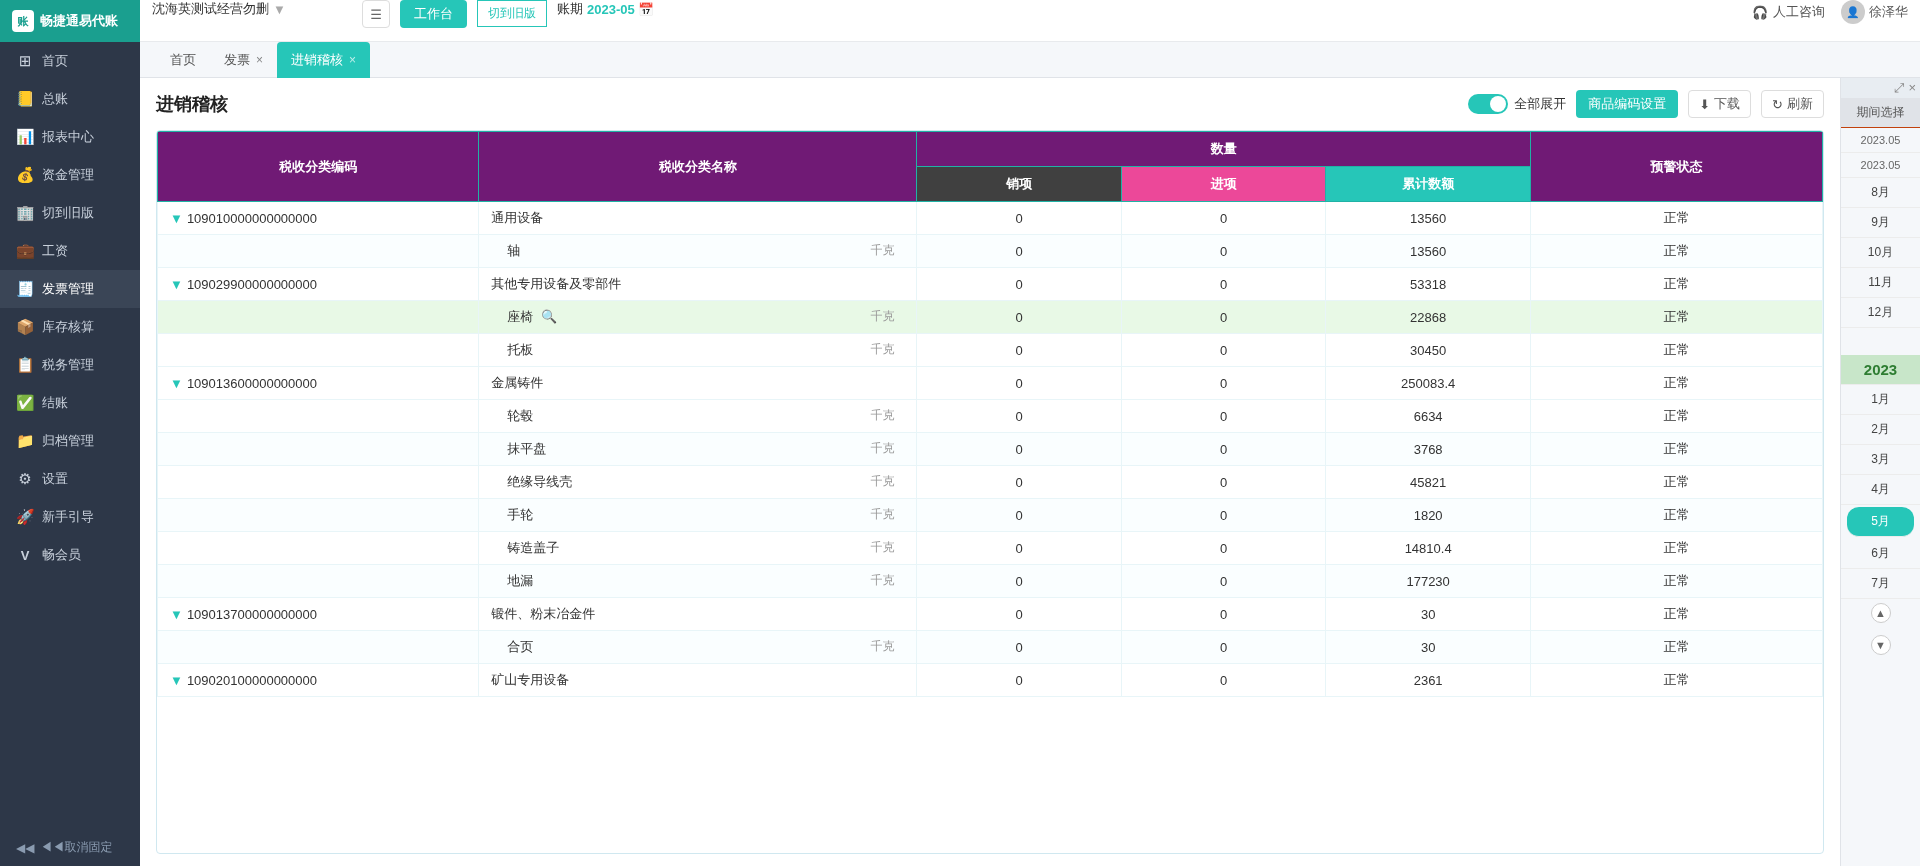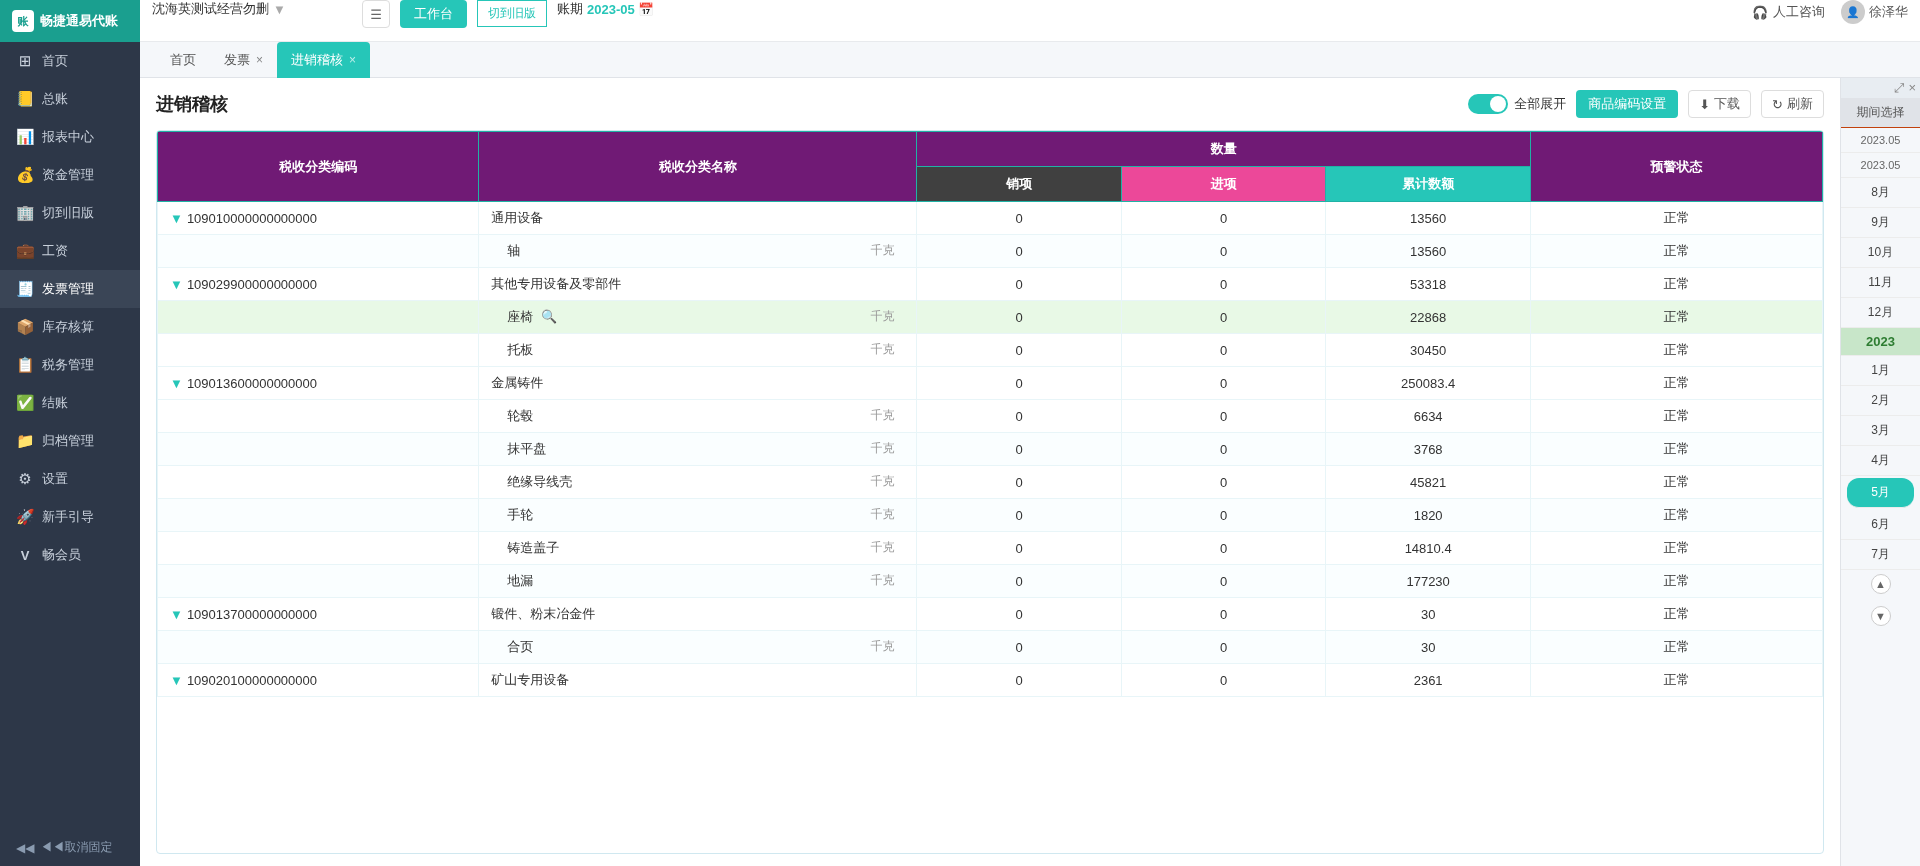--- a/index.html
+++ b/index.html
@@ -328,21 +328,22 @@
     .period-item.active {
       background: #26c6b8;
       color: #fff;
       border-radius: 12px;
       margin: 2px 6px;
     }
     .period-item.year-marker {
       background: #c8e6c9;
       color: #2e7d32;
       font-weight: bold;
-      font-size: 13px;
+      font-size: 15px;
+      margin-top: 27px;
     }
     .period-nav {
       display: flex;
       justify-content: center;
       padding: 4px;
     }
     .period-nav-btn {
       width: 20px; height: 20px;
       border: 1px solid #ccc;
       background: #fff;

